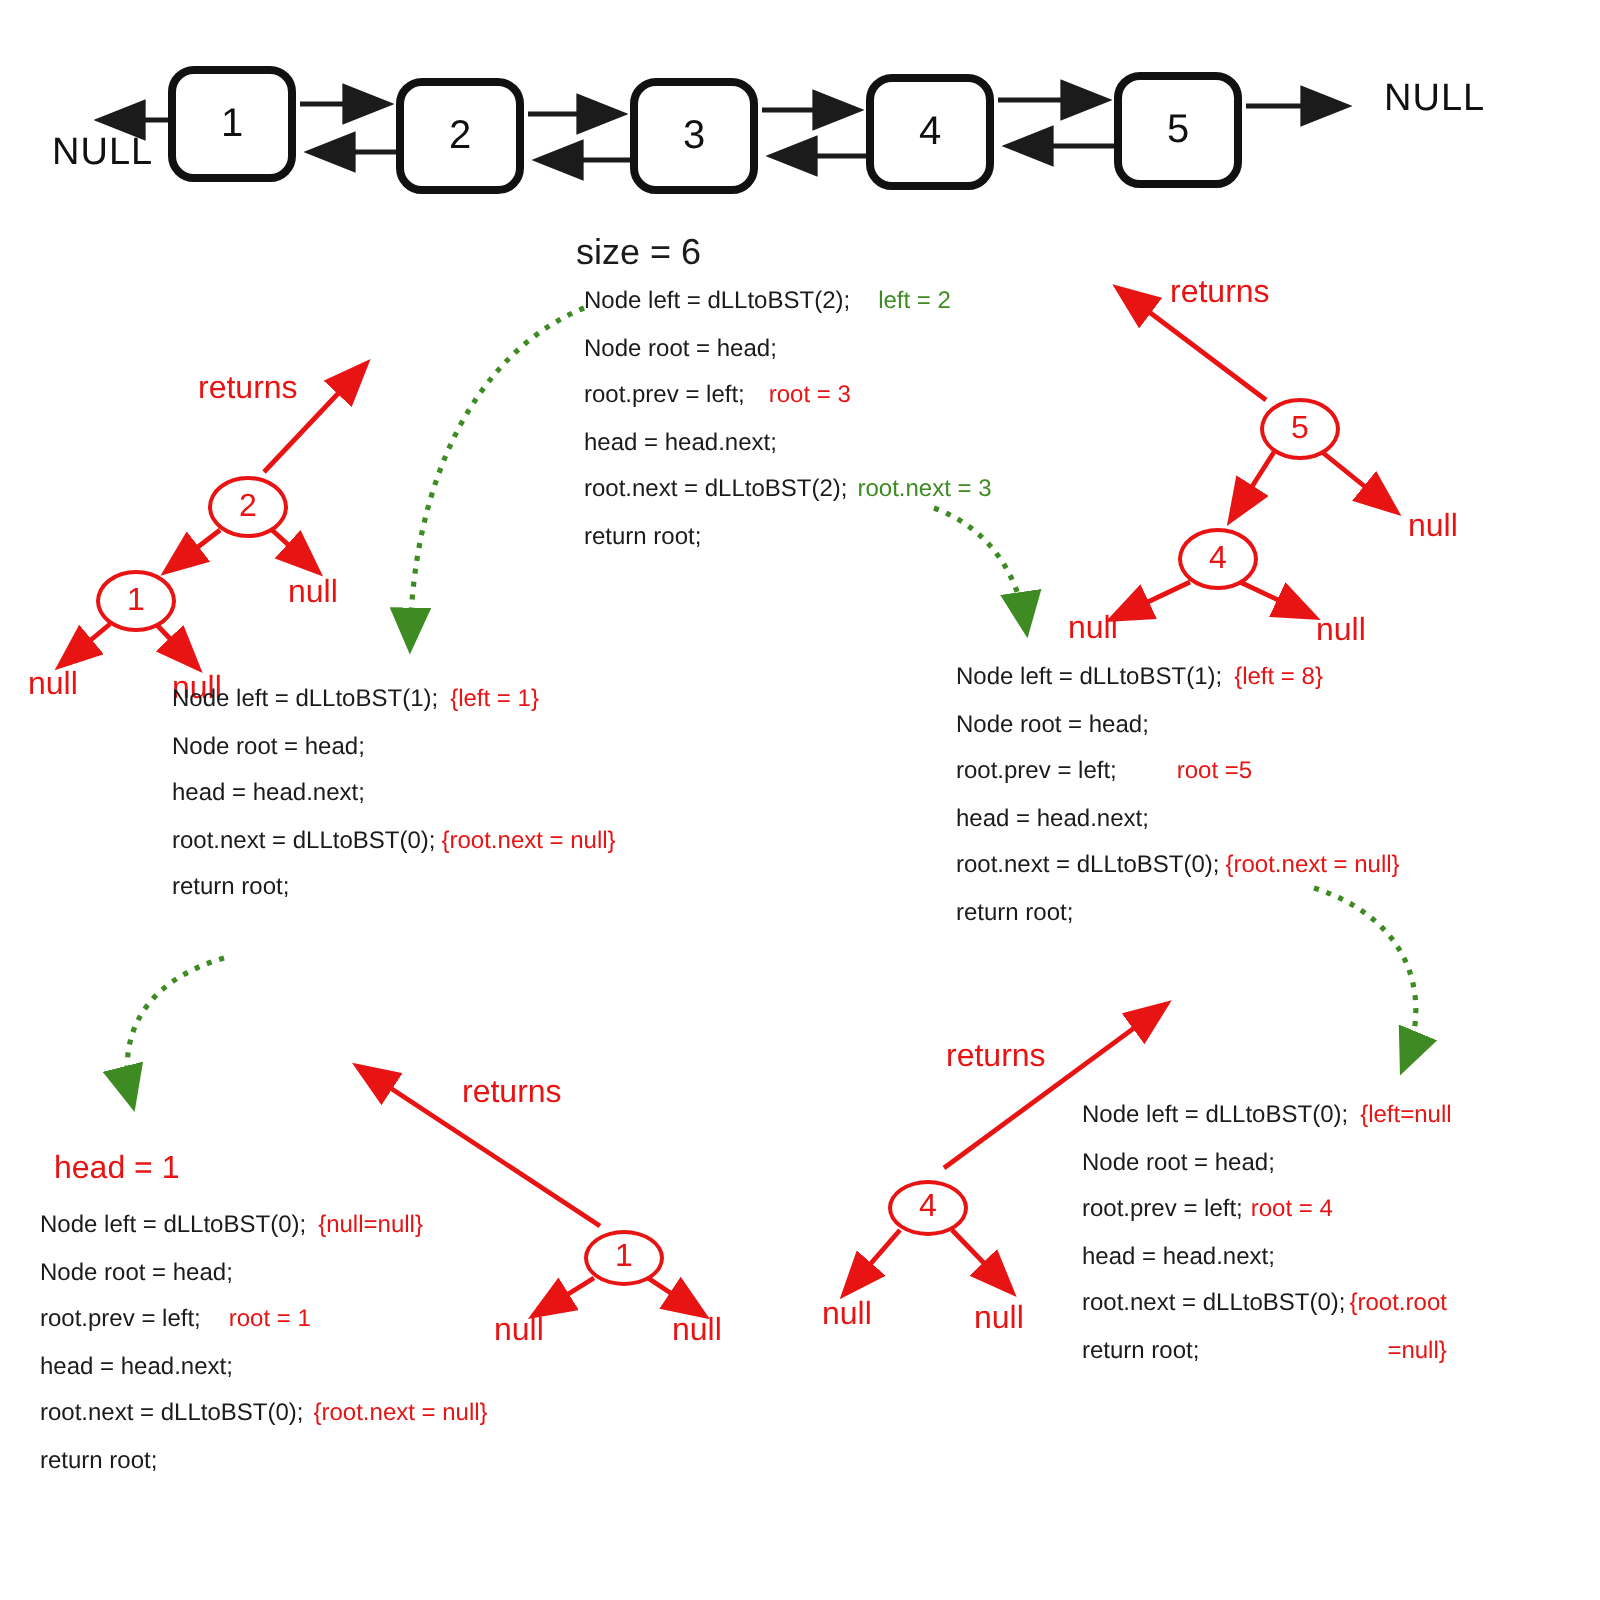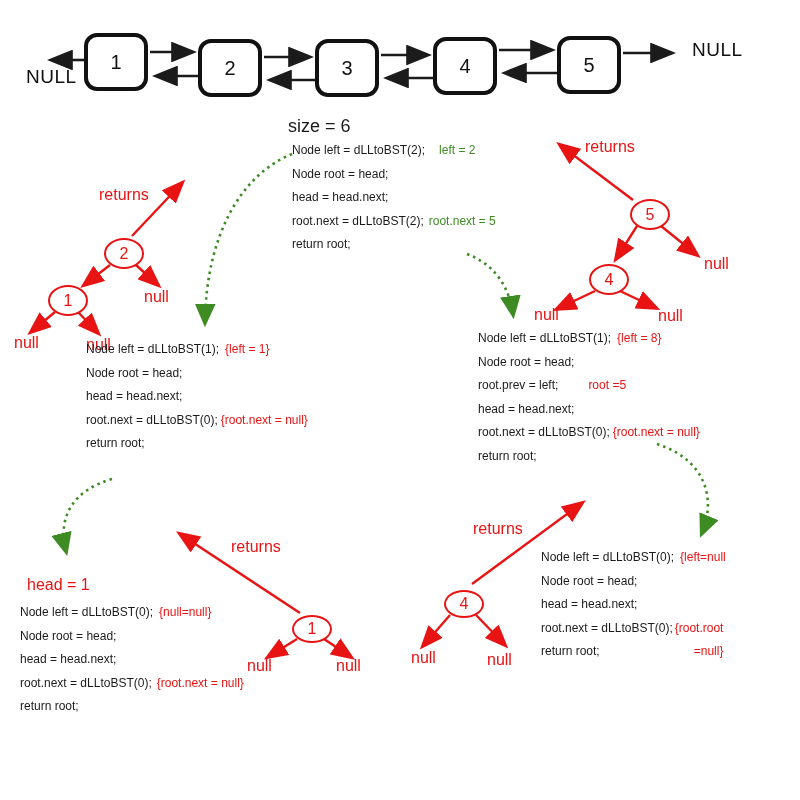--- a/index.html
+++ b/index.html
@@ -94,22 +94,23 @@
   <div class="ll-box" style="left:315px;top:39px">3</div>
   <div class="ll-box" style="left:433px;top:37px">4</div>
   <div class="ll-box" style="left:557px;top:36px">5</div>
   <div class="ll-null abs" style="left:692px;top:39px">NULL</div>
 
   <div class="size-label" style="left:288px;top:116px">size = 6</div>
 
   <div class="code-block" style="left:292px;top:139px">
     <div><span class="code">Node left = dLLtoBST(2);</span><span class="ann green" style="margin-left:14px">left = 2</span></div>
     <div><span class="code">Node root = head;</span></div>
+    <div><span class="code">root.prev = left;</span><span class="ann red" style="margin-left:12px">root = 3</span></div>
     <div><span class="code">head = head.next;</span></div>
-    <div><span class="code">root.next = dLLtoBST(2);</span><span class="ann green" style="margin-left:5px">root.next = 5</span></div>
+    <div><span class="code">root.next = dLLtoBST(2);</span><span class="ann green" style="margin-left:5px">root.next = 3</span></div>
     <div><span class="code">return root;</span></div>
   </div>
 
   <div class="red-label" style="left:99px;top:186px">returns</div>
   <div class="tree-circle c-big" style="left:104px;top:238px">2</div>
   <div class="tree-circle c-big" style="left:48px;top:285px">1</div>
   <div class="red-label" style="left:144px;top:288px">null</div>
   <div class="red-label" style="left:14px;top:334px">null</div>
   <div class="red-label" style="left:86px;top:336px">null</div>
 
@@ -139,31 +140,33 @@
 
   <div class="red-label" style="left:27px;top:576px">head = 1</div>
   <div class="red-label" style="left:231px;top:538px">returns</div>
   <div class="tree-circle c-small" style="left:292px;top:615px">1</div>
   <div class="red-label" style="left:247px;top:657px">null</div>
   <div class="red-label" style="left:336px;top:657px">null</div>
 
   <div class="code-block" style="left:20px;top:601px">
     <div><span class="code">Node left = dLLtoBST(0);</span><span class="ann red" style="margin-left:6px">{null=null}</span></div>
     <div><span class="code">Node root = head;</span></div>
+    <div><span class="code">root.prev = left;</span><span class="ann red" style="margin-left:14px">root = 1</span></div>
     <div><span class="code">head = head.next;</span></div>
     <div><span class="code">root.next = dLLtoBST(0);</span><span class="ann red" style="margin-left:5px">{root.next = null}</span></div>
     <div><span class="code">return root;</span></div>
   </div>
 
   <div class="red-label" style="left:473px;top:520px">returns</div>
   <div class="tree-circle c-small" style="left:444px;top:590px">4</div>
   <div class="red-label" style="left:411px;top:649px">null</div>
   <div class="red-label" style="left:487px;top:651px">null</div>
 
   <div class="code-block" style="left:541px;top:546px">
     <div><span class="code">Node left = dLLtoBST(0);</span><span class="ann red" style="margin-left:6px">{left=null</span></div>
     <div><span class="code">Node root = head;</span></div>
+    <div><span class="code">root.prev = left;</span><span class="ann red" style="margin-left:4px">root = 4</span></div>
     <div><span class="code">head = head.next;</span></div>
     <div><span class="code">root.next = dLLtoBST(0);</span><span class="ann red" style="margin-left:2px">{root.root</span></div>
     <div><span class="code">return root;</span><span class="ann red" style="margin-left:94px">=null}</span></div>
   </div>
 
 </div>
 
 </body></html>

